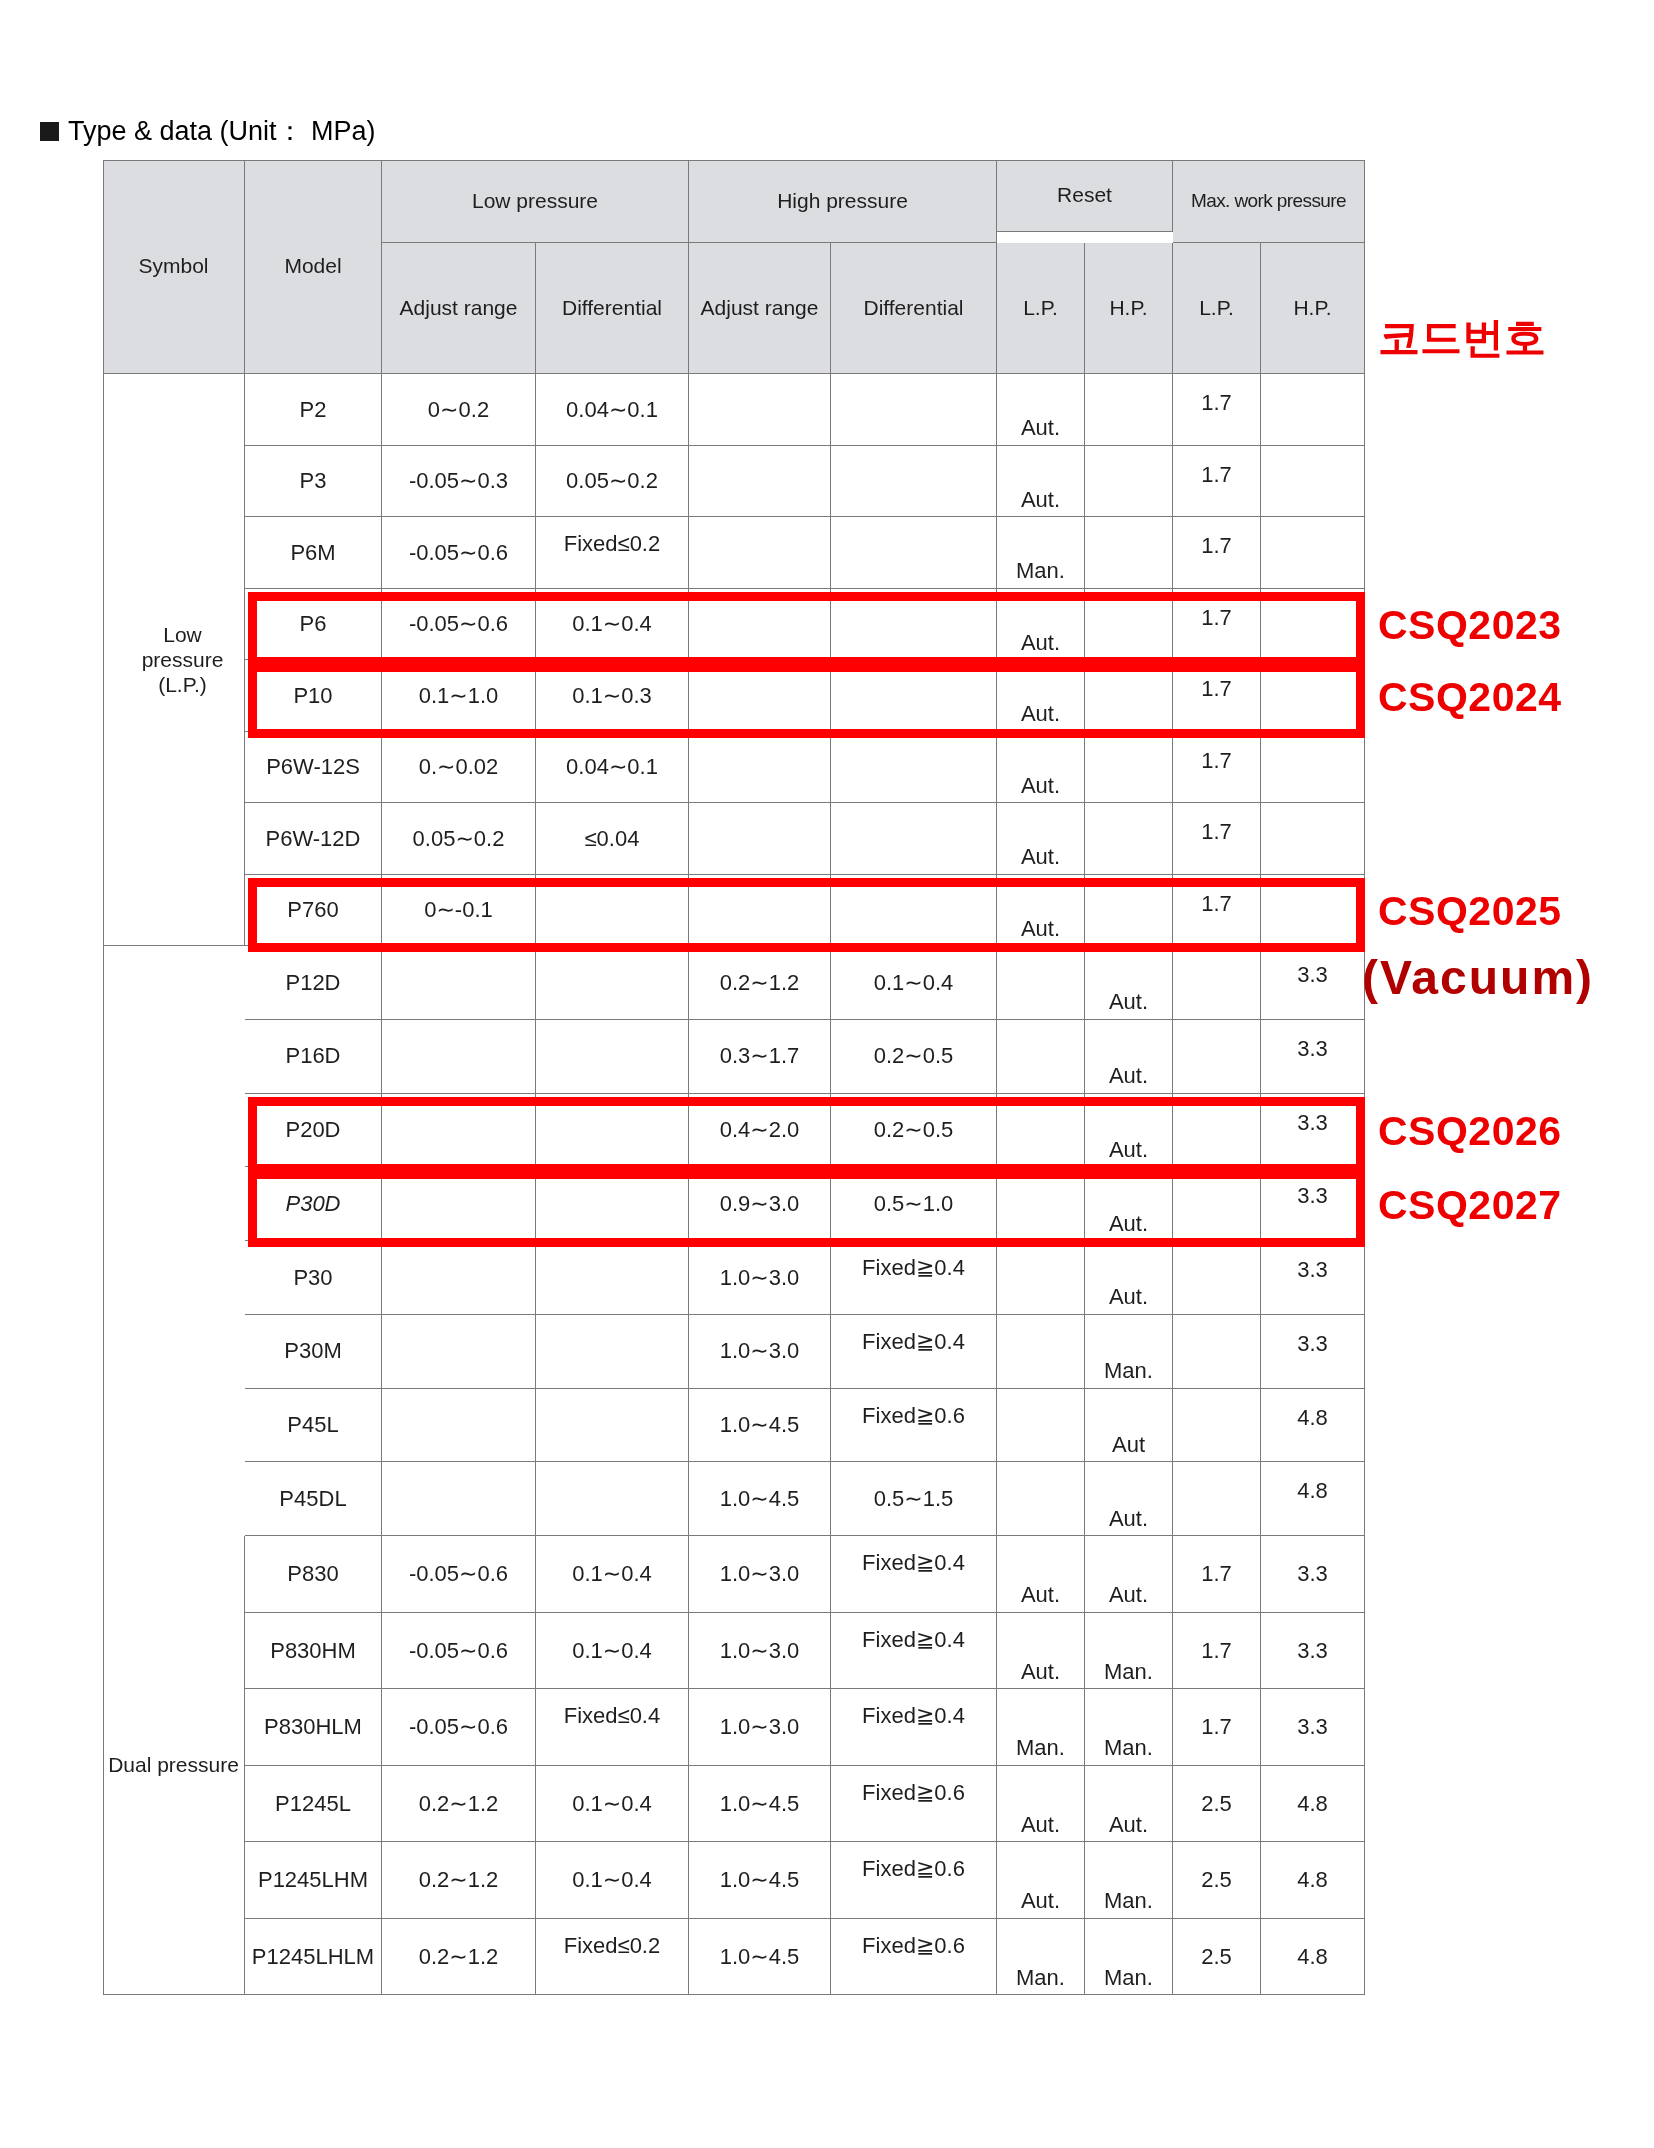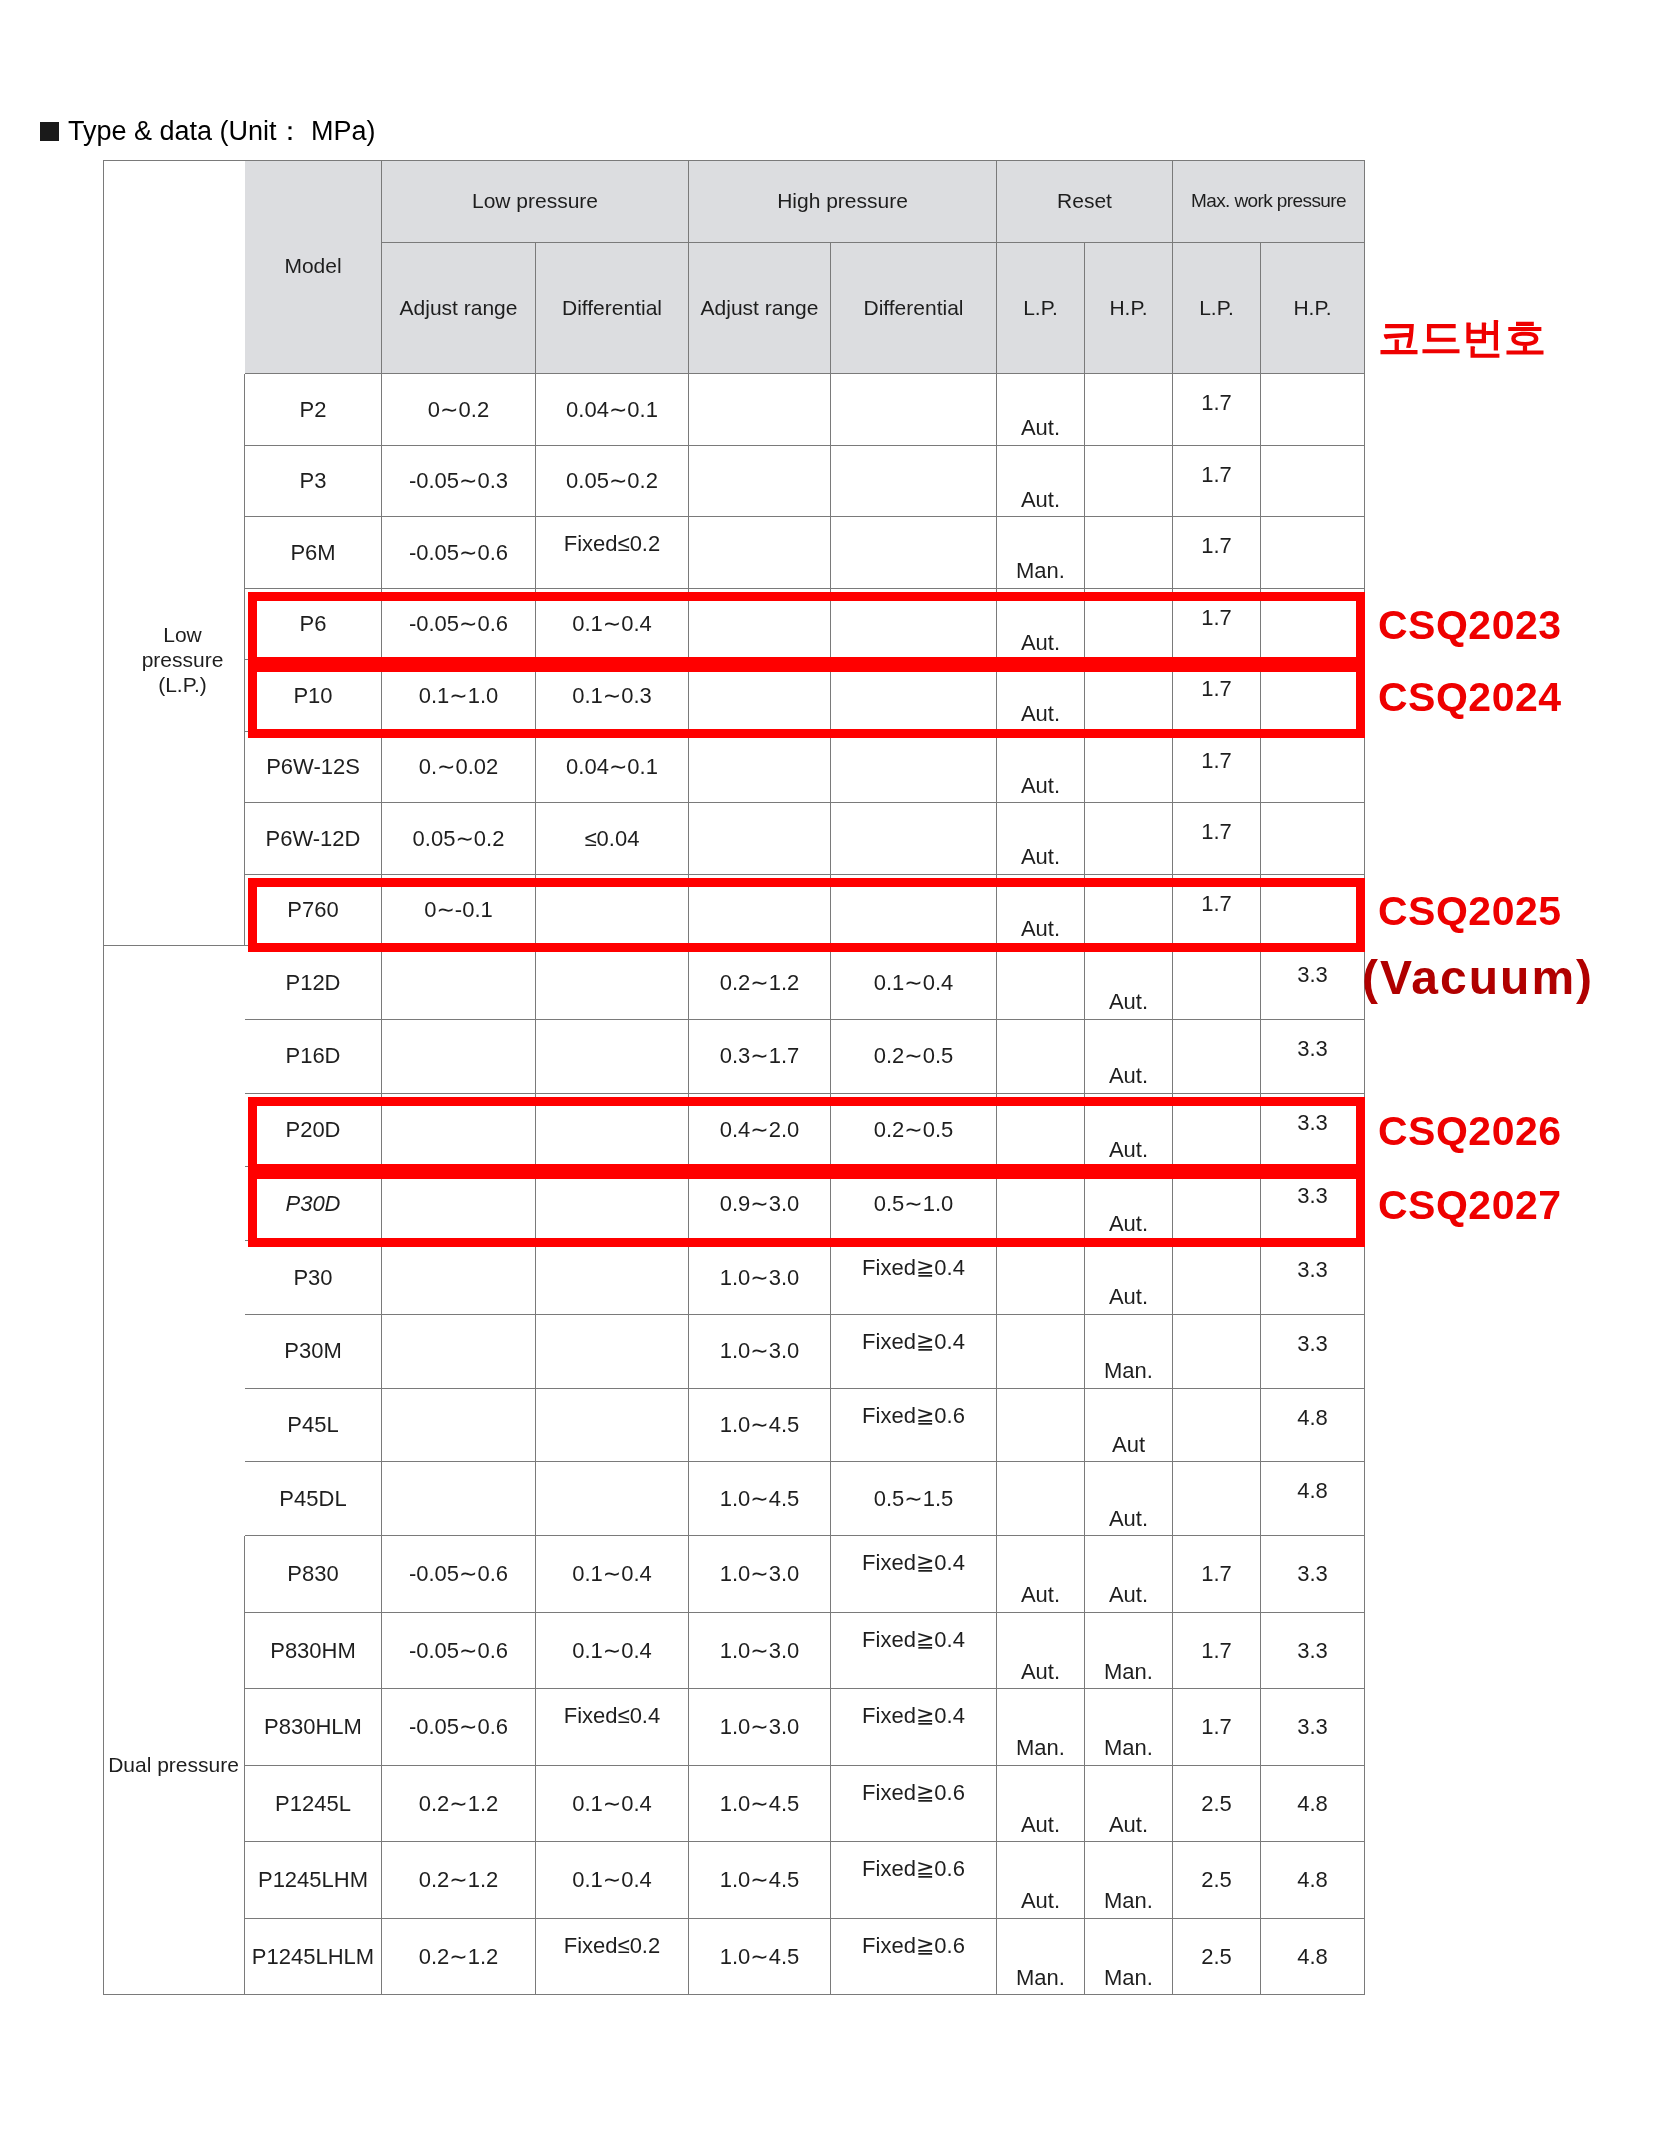--- a/index.html
+++ b/index.html
@@ -30,24 +30,25 @@
 
 <div class="title">
   <span class="sq"></span>
   <span>Type &amp; data (Unit： MPa)</span>
 </div>
 
 <div class="kcode">코드번호</div>
 
 <div class="tbl" id="tbl">
 
+  <div class="cell hdr" style="left:0;top:0;width:142px;height:214px;">Symbol</div>
   <div class="cell hdr" style="left:279px;top:0;width:307px;height:83px;">Low pressure</div>
   <div class="cell hdr" style="left:142px;top:0;width:137px;height:214px;">Model</div>
   <div class="cell hdr" style="left:586px;top:0;width:308px;height:83px;">High pressure</div>
-  <div class="cell hdr" style="left:894px;top:0;width:176px;height:83px;">Reset</div>
+  <div class="cell hdr" style="left:894px;top:0;width:176px;height:72px;">Reset</div>
   <div class="cell hdr narrow" style="left:1070px;top:0;width:192px;height:83px;">Max. work pressure</div>
   <div class="cell hdr" style="left:279px;top:83px;width:154px;height:131px;">Adjust range</div>
   <div class="cell hdr" style="left:433px;top:83px;width:153px;height:131px;">Differential</div>
   <div class="cell hdr" style="left:586px;top:83px;width:142px;height:131px;">Adjust range</div>
   <div class="cell hdr" style="left:728px;top:83px;width:166px;height:131px;">Differential</div>
   <div class="cell hdr" style="left:894px;top:83px;width:88px;height:131px;">L.P.</div>
   <div class="cell hdr" style="left:982px;top:83px;width:88px;height:131px;">H.P.</div>
   <div class="cell hdr" style="left:1070px;top:83px;width:88px;height:131px;">L.P.</div>
   <div class="cell hdr" style="left:1158px;top:83px;width:104px;height:131px;">H.P.</div>
 

